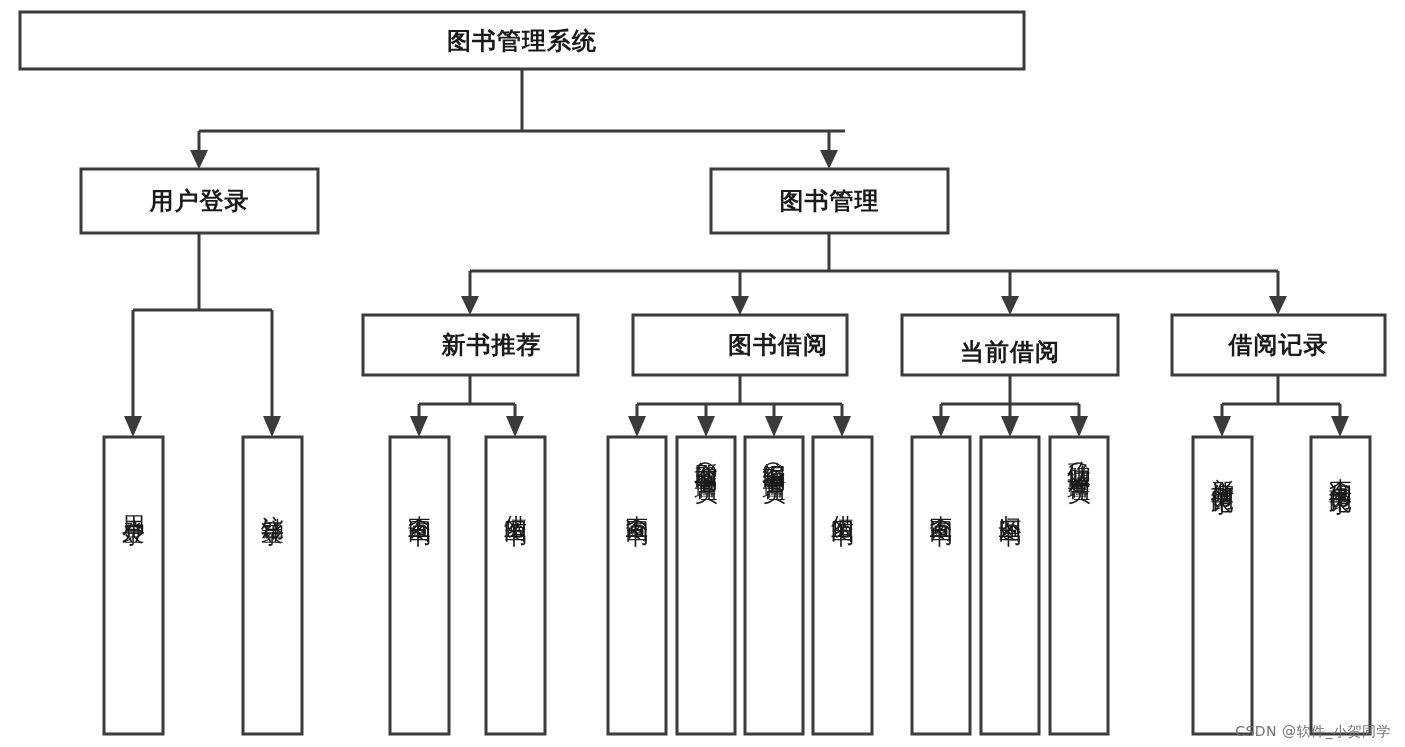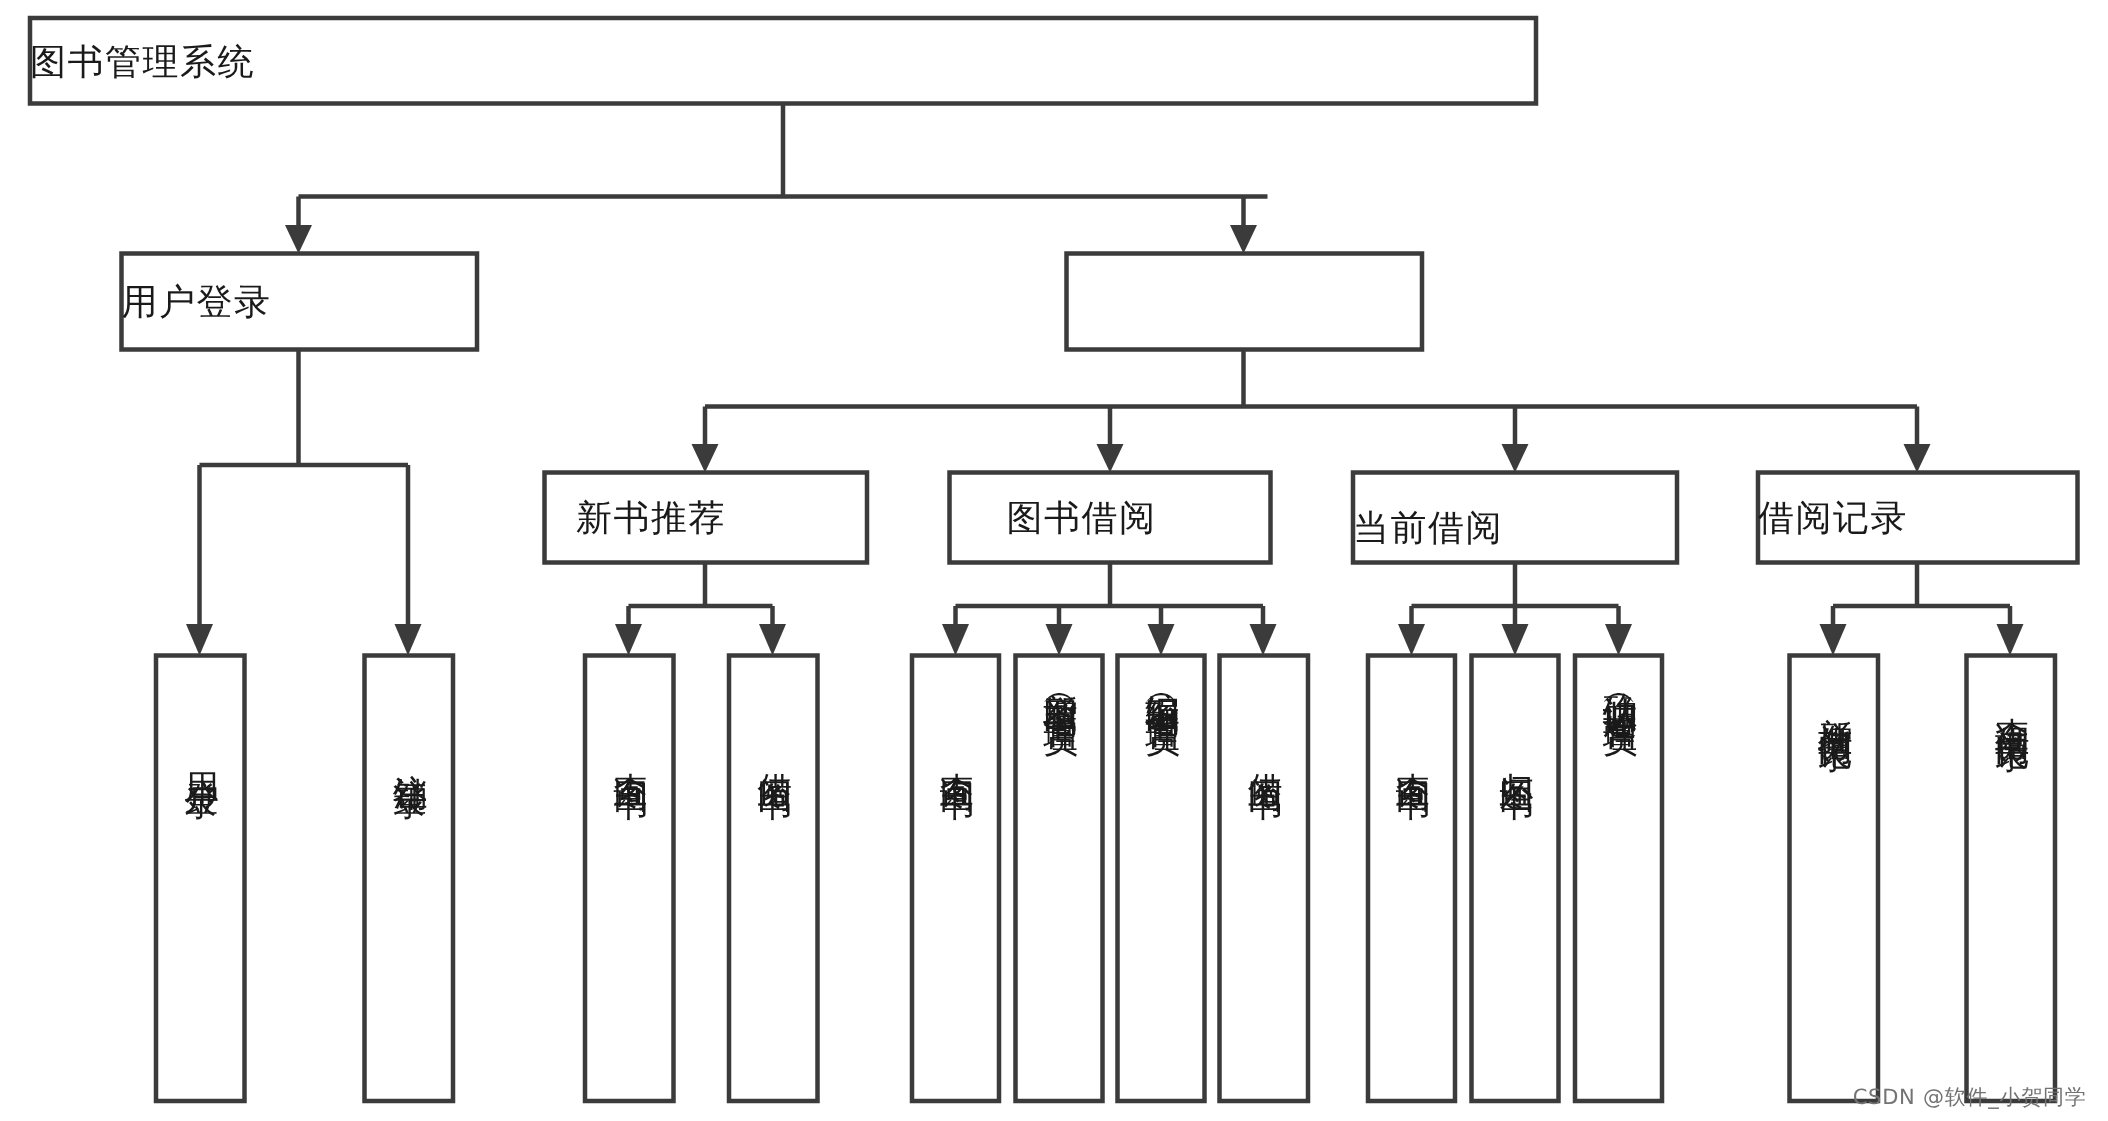--- a/index.html
+++ b/index.html
@@ -55,22 +55,23 @@
     font-size: 23px;
     line-height: 1;
     letter-spacing: 3px;
     color: #1a1a1a;
     white-space: nowrap;
   }
   .hlabel-wrap {
     position: absolute;
     display: flex;
     align-items: center;
-    justify-content: flex-start;
+    justify-content: center;
     pointer-events: none;
+    font-weight: bold;
   }
   .hlabel-text {
     font-family: "DejaVu Sans", "Liberation Sans", sans-serif;
     font-size: 24px;
     color: #1a1a1a;
     white-space: nowrap;
     letter-spacing: 1px;
   }
   #watermark {
     position: absolute;
@@ -199,20 +200,23 @@
   </svg>
 
   <div class="hlabel-wrap" style="left:20px; top:12px; width:1004px; height:57px;">
     <span class="hlabel-text">图书管理系统</span>
   </div>
 
   <div class="hlabel-wrap" style="left:81px; top:169px; width:237px; height:64px;">
     <span class="hlabel-text">用户登录</span>
   </div>
 
+  <div class="hlabel-wrap" style="left:711px; top:169px; width:237px; height:64px;">
+    <span class="hlabel-text">图书管理</span>
+  </div>
 
   <div class="hlabel-wrap" style="left:363px; top:315px; width:215px; height:60px;padding-left:21px;">
     <span class="hlabel-text">新书推荐</span>
   </div>
 
   <div class="hlabel-wrap" style="left:633px; top:315px; width:214px; height:60px;margin-left:38px;">
     <span class="hlabel-text">图书借阅</span>
   </div>
 
   <div class="hlabel-wrap" style="left:902px; top:315px; width:216px; height:73px;">

